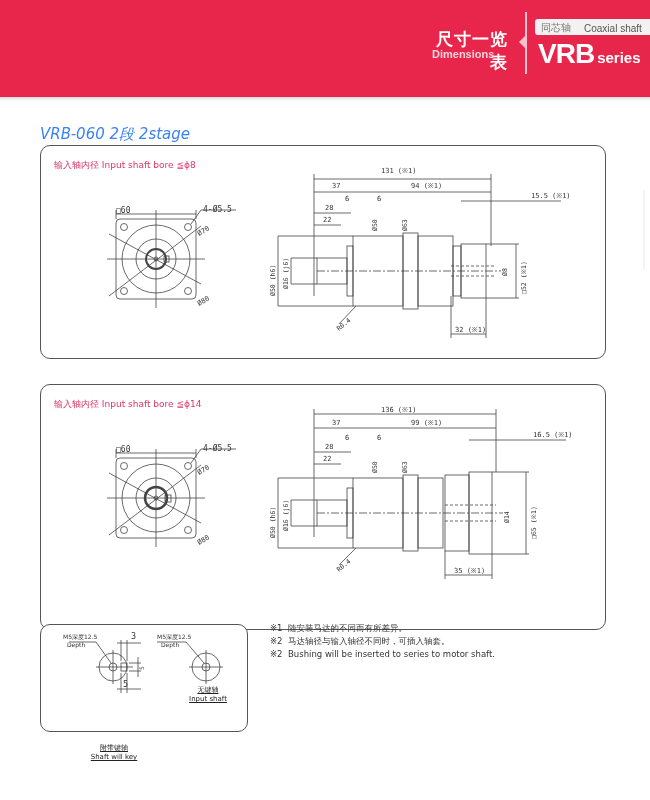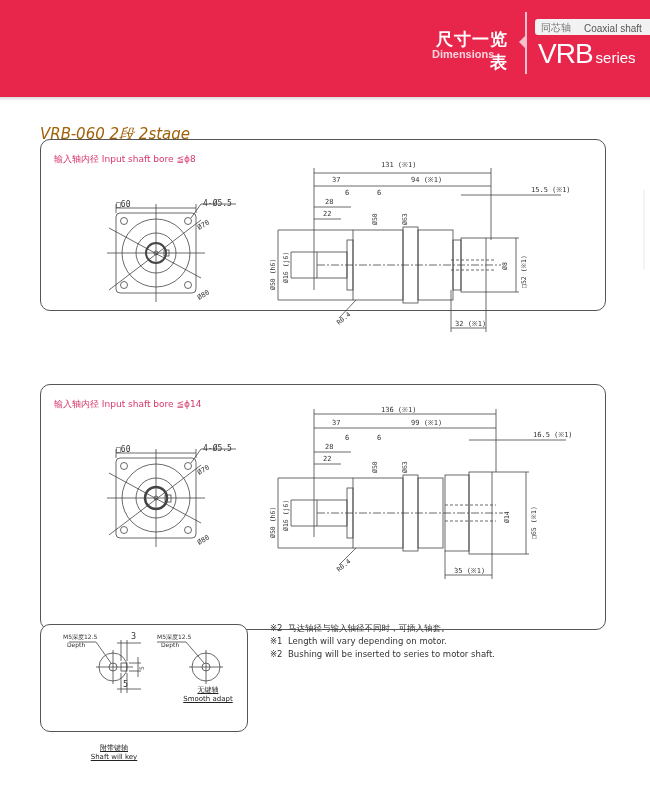--- a/index.html
+++ b/index.html
@@ -7,29 +7,29 @@
   body { position: relative; font-family: "Liberation Sans", sans-serif; color: #333; }
 
   .header { position: absolute; left: 0; top: 0; width: 650px; height: 97px; background: #e8264b; }
   .hdr-cn { position: absolute; left: 428px; top: 28px; width: 80px; text-align: right; color: #fff; font-size: 17px; font-weight: bold; font-family: "DejaVu Sans", sans-serif; letter-spacing: 1px; }
   .hdr-en { position: absolute; left: 432px; top: 48px; width: 88px; color: #fbd3dc; font-size: 11px; font-weight: bold; }
   .hdr-divider { position: absolute; left: 525px; top: 12px; width: 2px; height: 62px; background: #f6c1cc; }
   .hdr-arrow { position: absolute; left: 519px; top: 36px; width: 0; height: 0; border-top: 6px solid transparent; border-bottom: 6px solid transparent; border-right: 6px solid #f6c1cc; }
   .hdr-tag { position: absolute; left: 535px; top: 19px; width: 115px; height: 16px; background: #f2f2f2; border-radius: 3px 0 0 3px; }
   .hdr-tag-cn { position: absolute; left: 541px; top: 21px; font-size: 10px; color: #777; font-family: "DejaVu Sans", sans-serif; }
   .hdr-tag-en { position: absolute; left: 584px; top: 23px; font-size: 10px; color: #555; font-weight: normal; }
-  .hdr-series { position: absolute; left: 538px; top: 38px; color: #fff; font-weight: normal; }
+  .hdr-series { position: absolute; left: 538px; top: 38px; color: #fff; font-weight: bold; }
   .hdr-series .big { font-size: 28px; letter-spacing: -1px; }
   .hdr-series .small { font-size: 15px; margin-left: 3px; }
   .hdr-shadow { position: absolute; left: 0; top: 97px; width: 650px; height: 4px; background: linear-gradient(#d9d9d9, #fff); }
 
-  .model-title { position: absolute; left: 40px; top: 125px; font-size: 15px; font-style: italic; color: #a16207; font-family: "DejaVu Sans", sans-serif; }
+  .model-title { position: absolute; left: 40px; top: 125px; font-size: 15px; font-style: italic; color: #3b82f6; font-family: "DejaVu Sans", sans-serif; }
 
   .panel { position: absolute; border: 1.2px solid #555; border-radius: 10px; background: #fff; }
-  .p1 { left: 40px; top: 139px; width: 566px; height: 172px; }
+  .p1 { left: 40px; top: 145px; width: 566px; height: 214px; }
   .p2 { left: 40px; top: 384px; width: 566px; height: 246px; }
   .p3 { left: 40px; top: 624px; width: 208px; height: 108px; }
   .bore-label { position: absolute; left: 13px; top: 13px; font-size: 9px; color: #d8386a; font-family: "DejaVu Sans", sans-serif; }
 
   svg text { font-family: "DejaVu Sans Mono", monospace; fill: #333; }
   .notes { position: absolute; left: 270px; top: 622px; font-size: 8.5px; color: #333; line-height: 13px; font-family: "DejaVu Sans", sans-serif; }
   .note-row span.mark { display: inline-block; width: 18px; }
 
   .p3 svg text { font-family: "DejaVu Sans", sans-serif; }
   .shaft-cap { position: absolute; font-size: 7px; color: #222; text-align: center; font-family: "DejaVu Sans", sans-serif; }
@@ -248,21 +248,21 @@
     <text x="103" y="45" font-size="6" transform="rotate(-90 103 45)">5</text>
     <text x="116" y="14" font-size="6">M5深度12.5</text>
     <text x="120" y="22" font-size="6">Depth</text>
   </svg>
   <div class="shaft-cap" style="left:38px;top:78px;width:70px;margin-top:40px;">
     <u>附带键轴</u>
     <u>Shaft will key</u>
   </div>
   <div class="shaft-cap" style="left:135px;top:60px;width:64px;">
     <u>无键轴</u>
-    <u>Smooth adapt</u>
+    <u>Input shaft</u>
   </div>
 </div>
 
 <div class="notes">
+  <div class="note-row"><span class="mark">※1</span><span>随安装马达的不同而有所差异。</span></div>
   <div class="note-row"><span class="mark">※2</span><span>马达轴径与输入轴径不同时，可插入轴套。</span></div>
-  <div class="note-row"><span class="mark">※1</span><span>Length will vary depending on motor.</span></div>
   <div class="note-row"><span class="mark">※2</span><span>Bushing will be inserted to series to motor shaft.</span></div>
 </div>
 
 </body></html>

